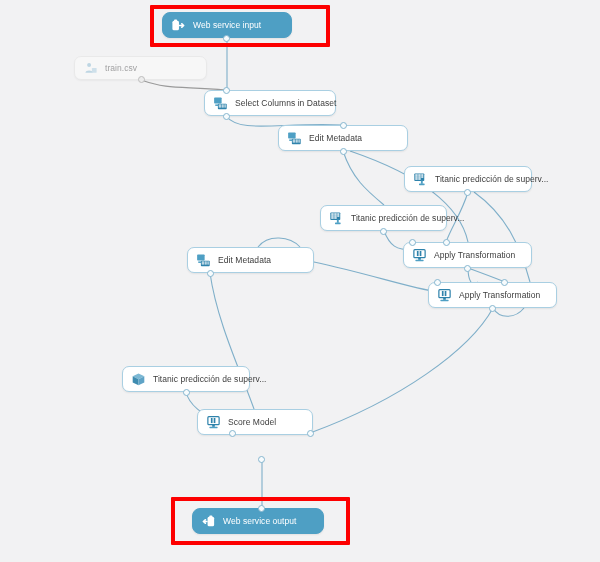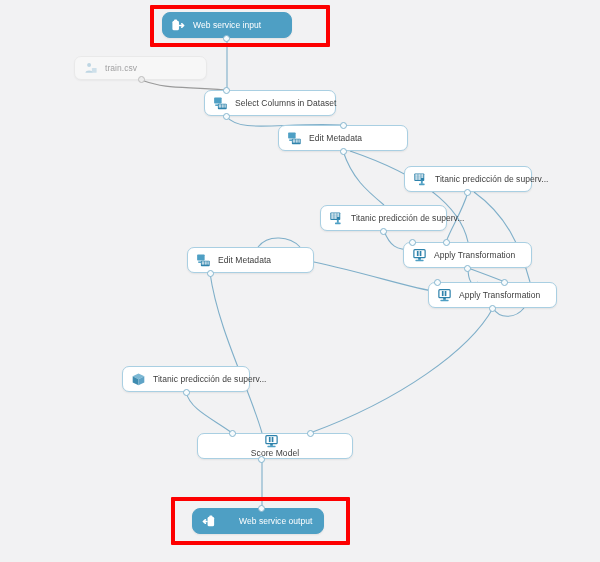--- a/index.html
+++ b/index.html
@@ -276,37 +276,37 @@
       <svg viewBox="0 0 16 16" width="15" height="15">
         <path d="M8 1.6 L14.2 4.6 L8 7.6 L1.8 4.6 Z" fill="#7cb8d4"></path>
         <path d="M1.8 4.6 L8 7.6 L8 14.2 L1.8 11.2 Z" fill="#3f8cb0"></path>
         <path d="M14.2 4.6 L8 7.6 L8 14.2 L14.2 11.2 Z" fill="#5fa3c6"></path>
       </svg>
     </span>
     <span class="label">Titanic predicción de superv...</span>
   </div>
   <div class="port" style="left:183px;top:389px;"></div>
 
-  <div class="node" style="left:197px;top:433px;width:156px;flex-direction:column;">
+  <div class="node" style="left:197px;top:409px;width:116px;">
     <span class="icon">
       <svg viewBox="0 0 16 16" width="15" height="15">
         <rect x="2" y="1.8" width="12" height="8.4" rx="1" fill="#ffffff" stroke="#2e82ab" stroke-width="1.3"></rect>
         <rect x="5.2" y="3.2" width="1.8" height="5.4" fill="#2e82ab"></rect>
         <rect x="8.2" y="3.2" width="1.8" height="5.4" fill="#2e82ab"></rect>
         <rect x="6.6" y="10.4" width="2.8" height="2.2" fill="#2e82ab"></rect>
         <rect x="3.6" y="12.4" width="8.8" height="1.6" rx="0.6" fill="#4e9fc4"></rect>
       </svg>
     </span>
     <span class="label">Score Model</span>
   </div>
   <div class="port" style="left:229px;top:430px;"></div>
   <div class="port" style="left:307px;top:430px;"></div>
   <div class="port" style="left:258px;top:456px;"></div>
 
-  <div class="node ws" style="left:192px;top:508px;width:132px;gap:16px;">
+  <div class="node ws" style="left:192px;top:508px;width:132px;">
     <span class="icon">
       <svg viewBox="0 0 16 16" width="15" height="15">
         <rect x="7" y="3" width="7" height="10" rx="1.6" fill="#ffffff"></rect>
         <rect x="8.8" y="1.6" width="3.4" height="2" rx="1" fill="#ffffff"></rect>
         <path d="M6.4 8 h-4 M4.8 6 l-2.4 2 2.4 2" stroke="#ffffff" stroke-width="1.5" fill="none" stroke-linecap="round" stroke-linejoin="round"></path>
       </svg>
     </span>
     <span class="label">Web service output</span>
   </div>
   <div class="port" style="left:258px;top:505px;"></div>

